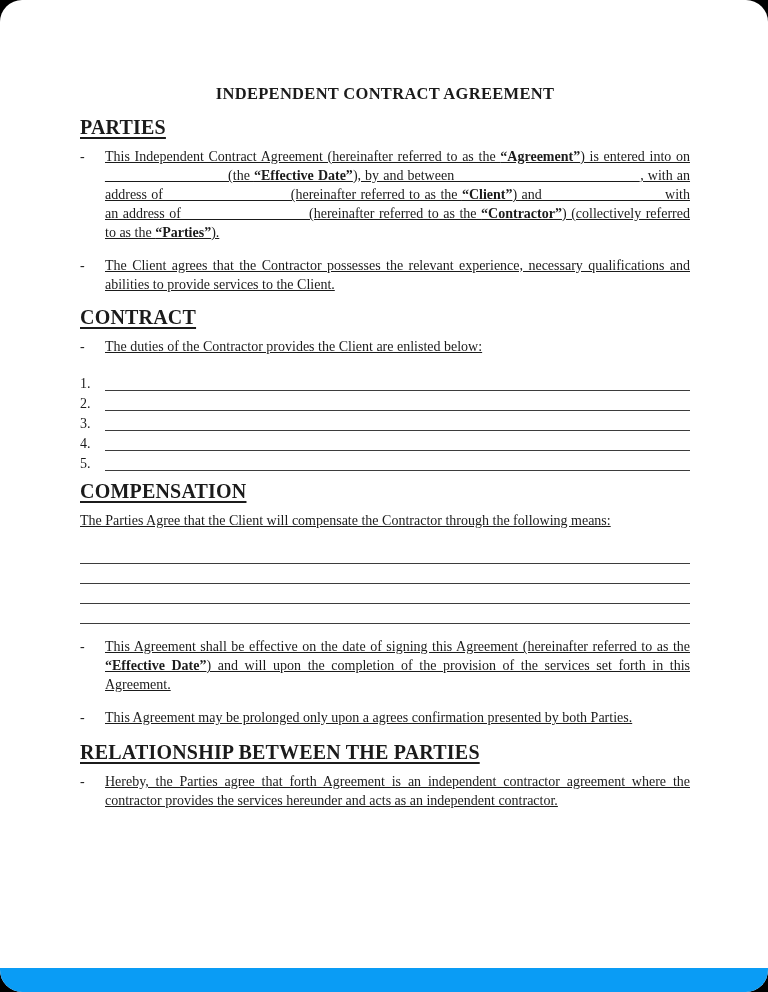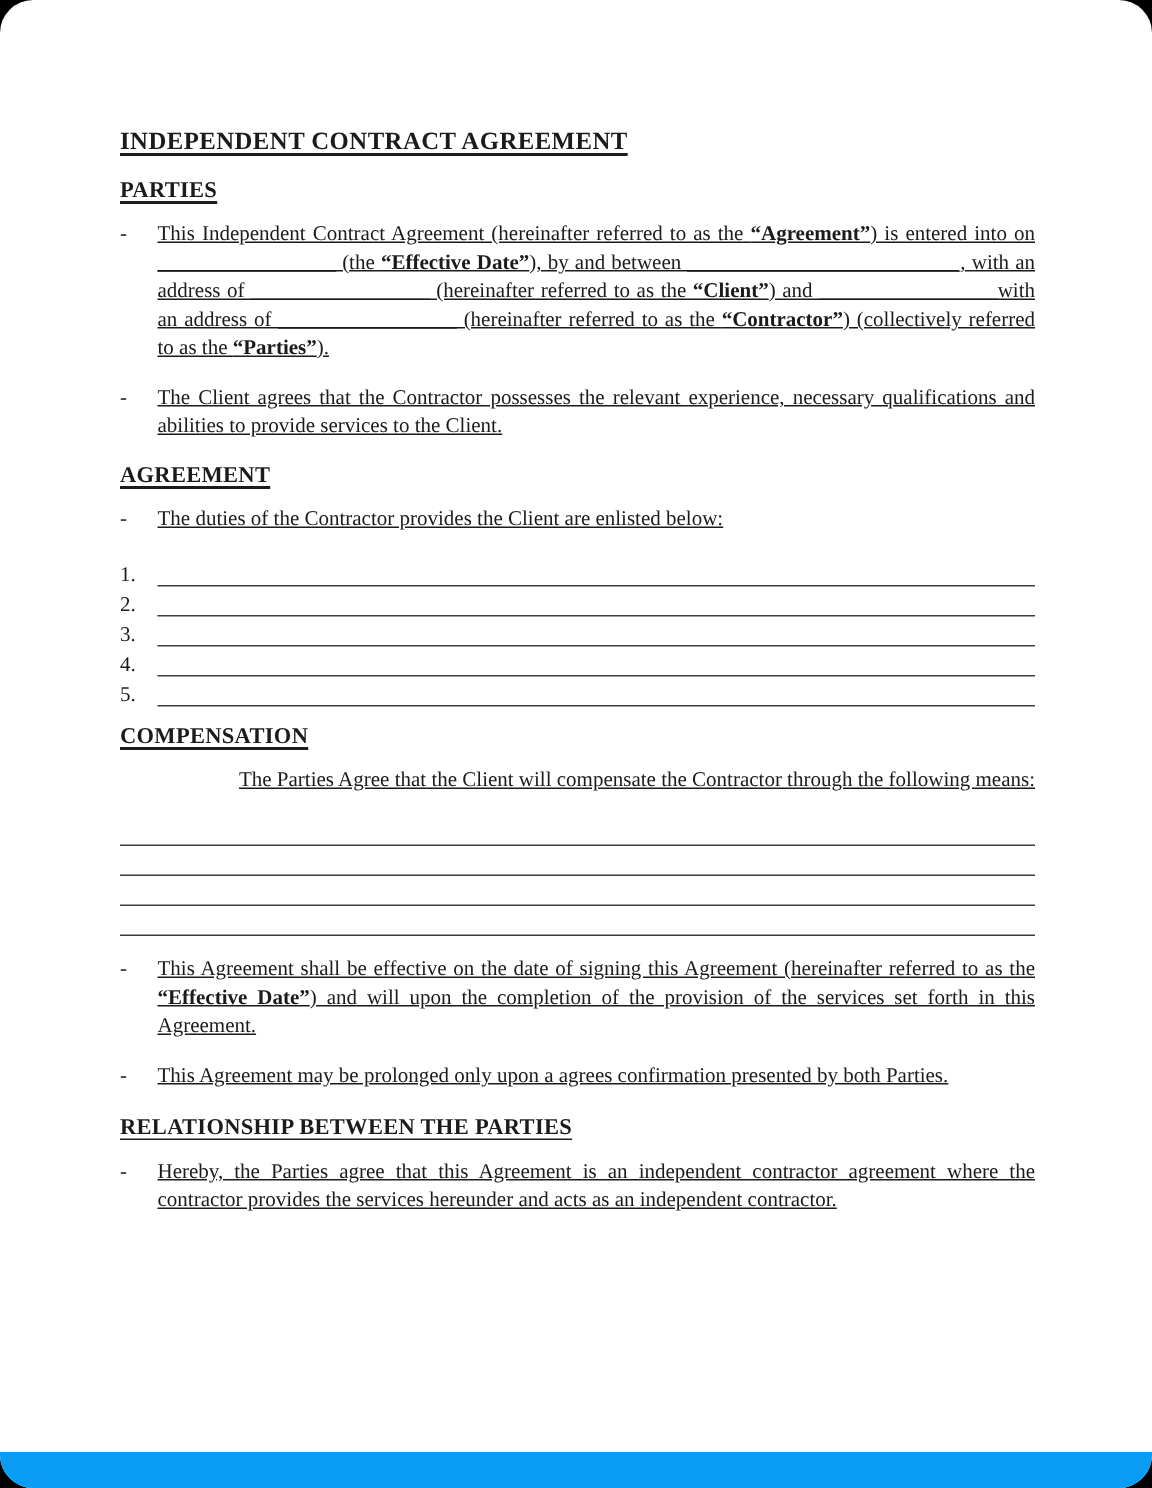--- a/index.html
+++ b/index.html
@@ -24,46 +24,45 @@
     overflow: hidden;
     color: var(--text-color);
   }
   .doc {
     padding: 84px 78px 0 80px;
   }
   .title {
     font-size: 16.5px;
     line-height: 20px;
     font-weight: bold;
-    text-align: left;
-    text-decoration: underline;
+    text-align: center;
     text-decoration-thickness: 1.5px;
     text-underline-offset: 3px;
     letter-spacing: 0.3px;
     margin: 0 0 14px 0;
   }
   .heading {
-    font-size: 15px;
+    font-size: 20px;
     line-height: 18px;
     font-weight: bold;
     text-decoration: underline;
     text-decoration-thickness: 1.5px;
     text-underline-offset: 3px;
     letter-spacing: 0.2px;
     margin: 4px 0 11px 0;
   }
   .para, .bullet {
     font-size: 14px;
     line-height: 19px;
     margin: 0 0 14px 0;
   }
   .bullet { display: flex; }
   .dash { flex: 0 0 25px; }
   .ptext { flex: 1; display: block; text-align: justify; text-decoration: underline; }
-  .para .ptext { text-align: right; }
+  .para .ptext { text-align: left; }
   .b { font-weight: bold; }
   .numbered { margin: 18px 0 8px 0; }
   .nrow { display: flex; height: 20px; font-size: 14px; }
   .num { flex: 0 0 25px; line-height: 20px; }
   .fill-line {
     flex: 1;
     align-self: stretch;
     border-bottom: 1.4px solid var(--line-color);
     margin-bottom: 3px;
   }
@@ -88,21 +87,21 @@
     <div id="doc-body">
         <div class="heading block-0">PARTIES</div>
         <div class="bullet block-1">
           <span class="dash">-</span>
           <span class="ptext"><span>This Independent Contract Agreement (hereinafter referred to as the </span><span class="b">“Agreement”</span><span>) is entered into on _________________ (the </span><span class="b">“Effective Date”</span><span>), by and between __________________________, with an address of _________________ (hereinafter referred to as the </span><span class="b">“Client”</span><span>) and _________________with an address of _________________ (hereinafter referred to as the </span><span class="b">“Contractor”</span><span>) (collectively referred to as the </span><span class="b">“Parties”</span><span>).</span></span>
         </div>
         <div class="bullet block-3">
           <span class="dash">-</span>
           <span class="ptext"><span>The Client agrees that the Contractor possesses the relevant experience, necessary qualifications and abilities to provide services to the Client.</span></span>
         </div>
-        <div class="heading block-4">AGREEMENT</div>
+        <div class="heading block-4">CONTRACT</div>
         <div class="bullet block-5">
           <span class="dash">-</span>
           <span class="ptext"><span>The duties of the Contractor provides the Client are enlisted below:</span></span>
         </div>
         <div class="numbered block-6">
           <div class="nrow">
             <span class="num">1.</span>
             <span class="fill-line"></span>
           </div>
           <div class="nrow">
@@ -136,18 +135,18 @@
           <span class="dash">-</span>
           <span class="ptext"><span>This Agreement shall be effective on the date of signing this Agreement (hereinafter referred to as the </span><span class="b">“Effective Date”</span><span>) and will upon the completion of the provision of the services set forth in this Agreement.</span></span>
         </div>
         <div class="bullet block-12">
           <span class="dash">-</span>
           <span class="ptext"><span>This Agreement may be prolonged only upon a agrees confirmation presented by both Parties.</span></span>
         </div>
         <div class="heading block-13">RELATIONSHIP BETWEEN THE PARTIES</div>
         <div class="bullet block-14">
           <span class="dash">-</span>
-          <span class="ptext"><span>Hereby, the Parties agree that this Agreement is an independent contractor agreement where the contractor provides the services hereunder and acts as an independent contractor.</span></span>
+          <span class="ptext"><span>Hereby, the Parties agree that forth Agreement is an independent contractor agreement where the contractor provides the services hereunder and acts as an independent contractor.</span></span>
         </div>
       </div>
   </div>
   <div class="footer-bar" style="background: rgb(10, 156, 245);"></div>
 </div>
 
 </body></html>

